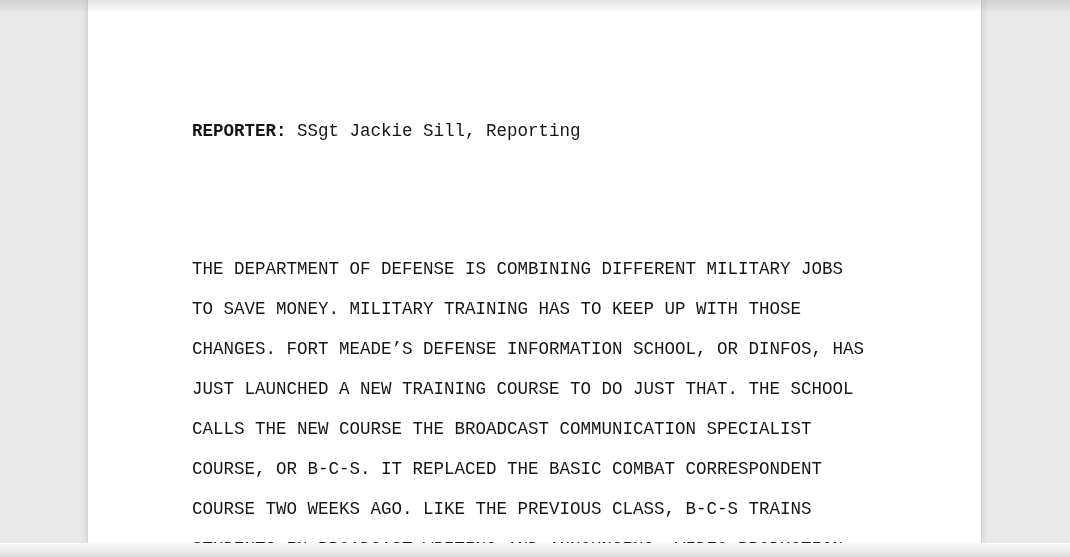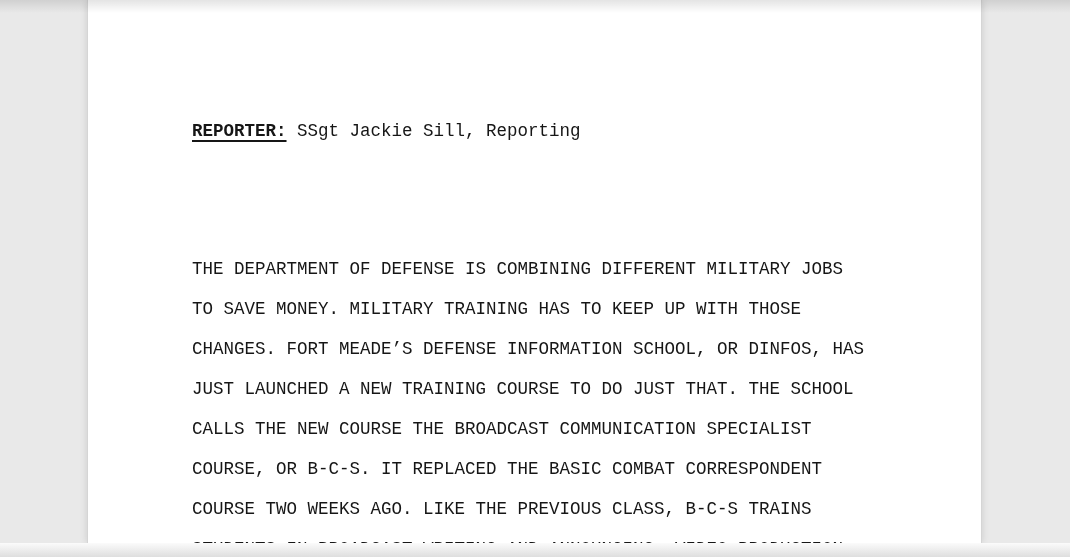--- a/index.html
+++ b/index.html
@@ -27,21 +27,20 @@
   }
   .content{
     padding:31px 24px 0 104px;
     font-size:17.5px;
     line-height:40px;
     color:var(--text-color);
     white-space:pre;
   }
   .script-header .label{
     font-weight:bold;
-    text-decoration:underline;
     text-decoration-thickness:2px;
     text-underline-offset:4px;
   }
   .script-header .value{
     margin-left:1ch;
   }
   .paragraph{
     margin-top:18px;
     white-space:pre;
   }

